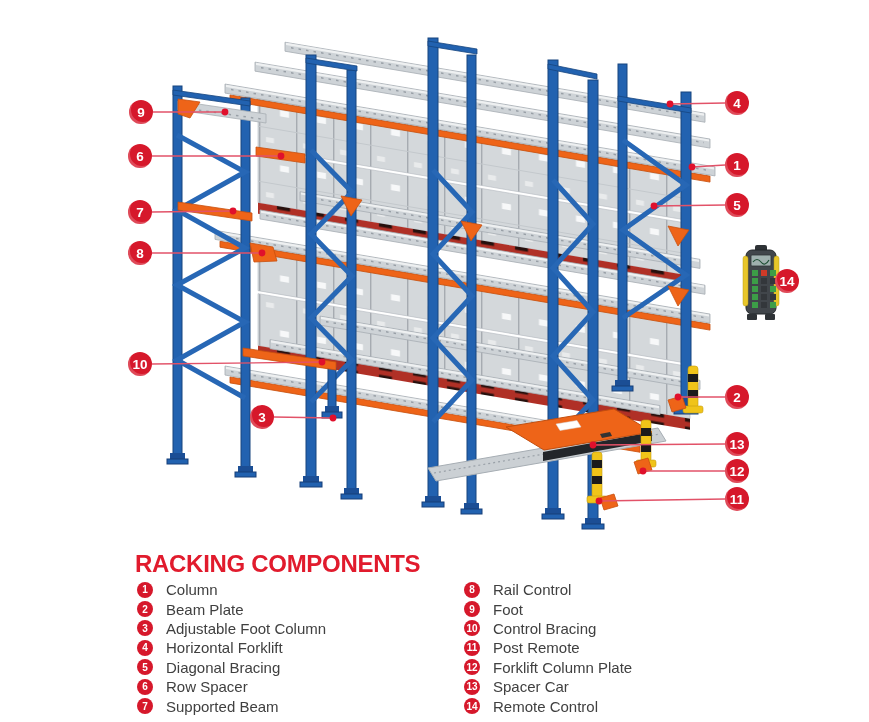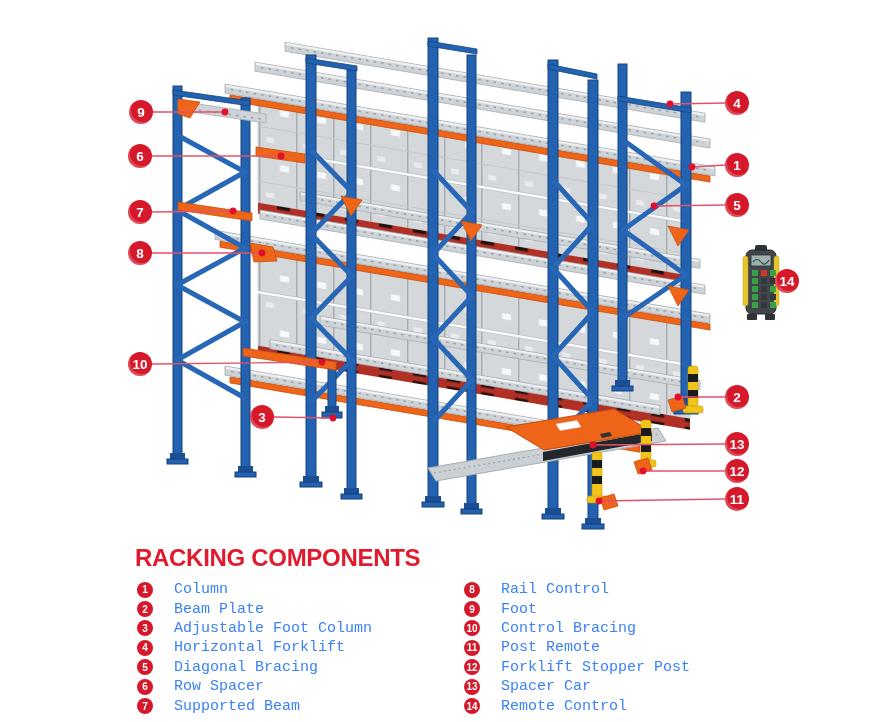--- a/index.html
+++ b/index.html
@@ -26,33 +26,33 @@
   
   .callout{
     position:absolute;width:24px;height:24px;border-radius:50%;
     background:#d6182b;color:#fff;font-weight:bold;font-size:13.5px;
     display:flex;align-items:center;justify-content:center;z-index:5;
     box-shadow:inset 2px -2px 0 rgba(255,255,255,0.22);
   }
   
   .legend{position:absolute;left:0;top:533px;width:869px;}
   .legend-title{
-    position:absolute;left:135px;top:11px;font-size:24px;font-weight:bold;
+    position:absolute;left:135px;top:17px;font-size:24px;font-weight:bold;
     color:#e11b2d;letter-spacing:-0.3px;white-space:nowrap;
   }
   .legend-col{position:absolute;top:47px;list-style:none;margin:0;padding:0;}
   .legend-col.left{left:137px;}
   .legend-col.right{left:464px;}
   .legend-item{display:flex;align-items:center;height:19.4px;}
   .legend-badge{
     width:16px;height:16px;border-radius:50%;background:#d6182b;color:#fff;
     font-size:10px;font-weight:bold;display:flex;align-items:center;justify-content:center;
     flex:0 0 16px;
   }
-  .legend-label{margin-left:21px;font-size:15px;color:#3b82f6;white-space:nowrap;font-family:Liberation Mono, monospace;}
+  .legend-label{margin-left:13px;font-size:15px;color:#404040;white-space:nowrap;}
 </style>
 </head>
 <body>
 
 <div class="stage">
 
   <svg class="illustration" width="869" height="530" viewBox="0 0 869 530">
     <defs>
       <pattern id="boxpat" width="37" height="55" patternUnits="userSpaceOnUse">
         <rect width="37" height="55" fill="#d4d8db"></rect>
@@ -339,21 +339,21 @@
       <li class="legend-item">
         <span class="legend-badge">10</span>
         <span class="legend-label">Control Bracing</span>
       </li>
       <li class="legend-item">
         <span class="legend-badge">11</span>
         <span class="legend-label">Post Remote</span>
       </li>
       <li class="legend-item">
         <span class="legend-badge">12</span>
-        <span class="legend-label">Forklift Stopper Post</span>
+        <span class="legend-label">Forklift Column Plate</span>
       </li>
       <li class="legend-item">
         <span class="legend-badge">13</span>
         <span class="legend-label">Spacer Car</span>
       </li>
       <li class="legend-item">
         <span class="legend-badge">14</span>
         <span class="legend-label">Remote Control</span>
       </li>
     </ul>

